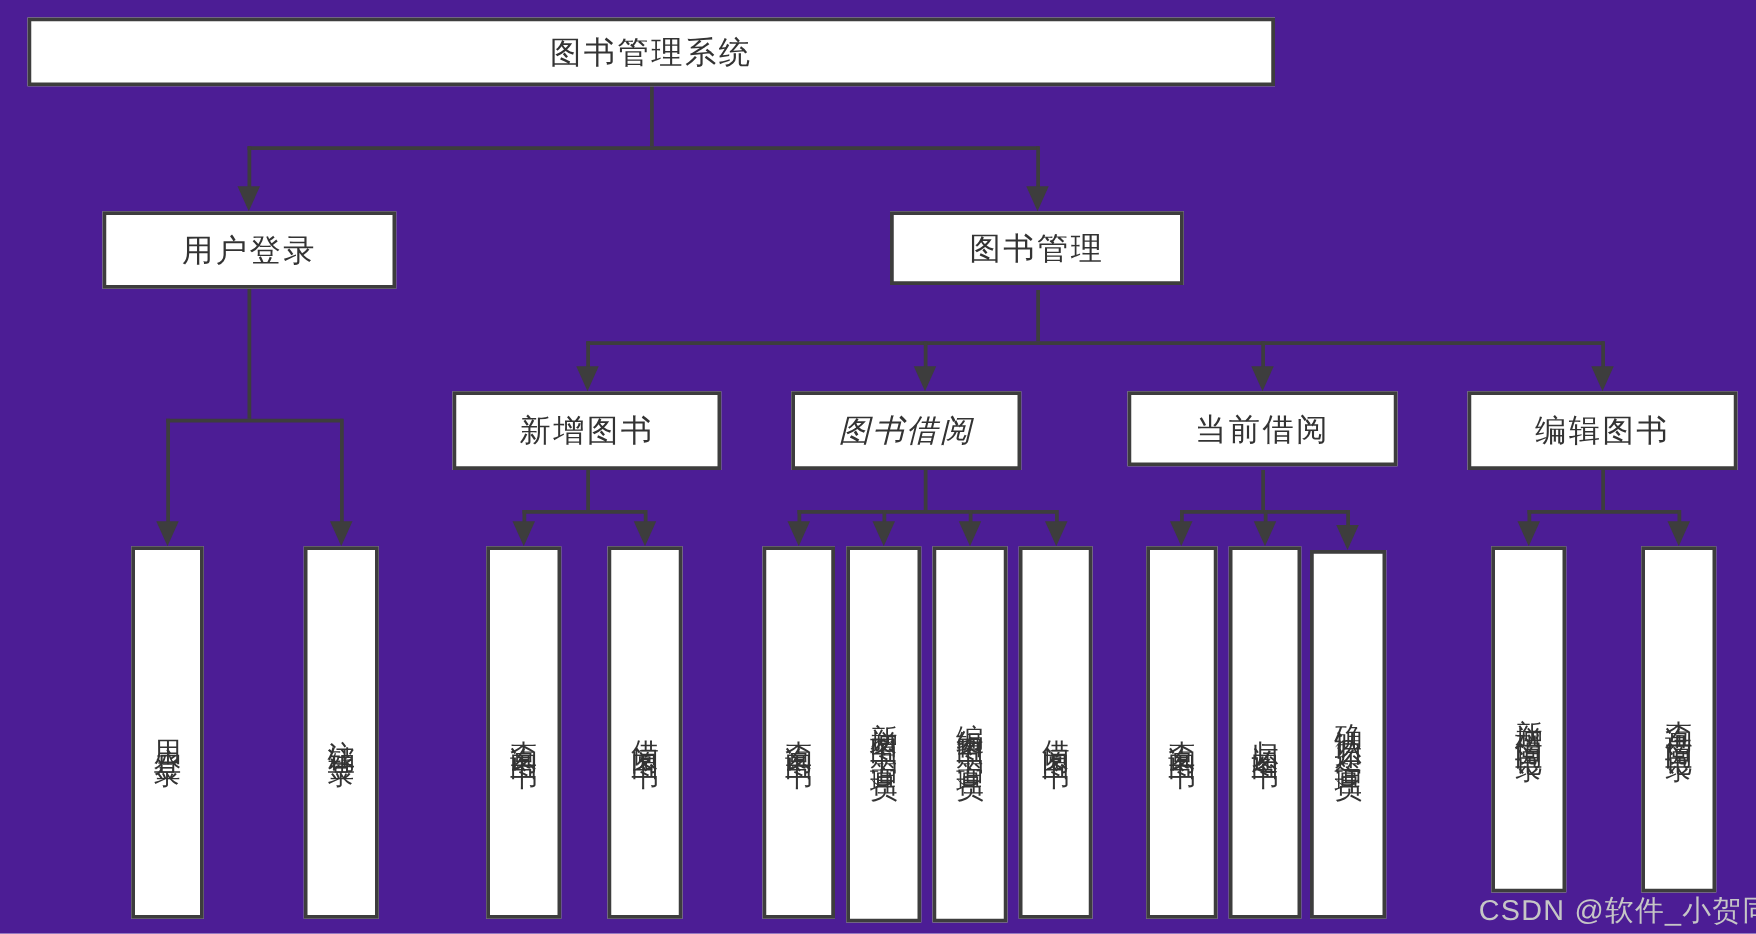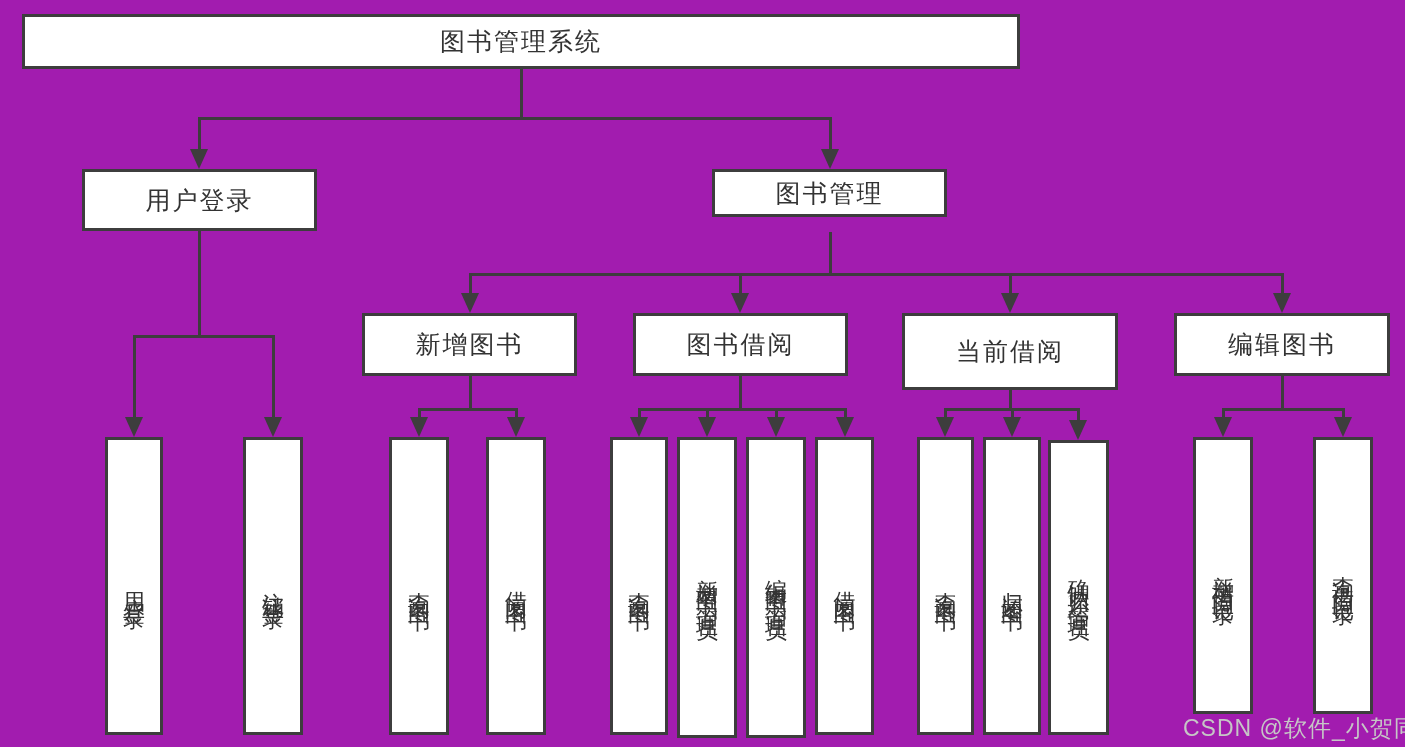--- a/index.html
+++ b/index.html
@@ -1,20 +1,20 @@
 <!DOCTYPE html>
 <html><head>
 <meta charset="utf-8">
 <style>
   html, body { margin: 0; padding: 0; background: #ffffff; }
   #stage {
     position: relative;
     width: 1405px;
     height: 747px;
-    background: #a21caf;
+    background: #4c1d95;
     font-family: "Liberation Sans", "DejaVu Sans", sans-serif;
     overflow: hidden;
   }
   .box {
     position: absolute;
     box-sizing: border-box;
     background: #ffffff;
     border: 3px solid #3d3d3d;
     display: flex;
     align-items: center;
@@ -59,43 +59,43 @@
   <div class="box hbox" style="left:22px; top:14px; width:998px; height:55px;">图书管理系统</div>
 
   <div class="vline" style="left:520px; top:69px; height:48px;"></div>
   <div class="hline" style="left:198px; top:117px; width:633px;"></div>
   <div class="vline" style="left:198px; top:117px; height:34px;"></div>
   <div class="arrow" style="left:190px; top:149px;"></div>
   <div class="vline" style="left:829px; top:117px; height:34px;"></div>
   <div class="arrow" style="left:821px; top:149px;"></div>
 
   <div class="box hbox" style="left:82px; top:169px; width:235px; height:62px;">用户登录</div>
-  <div class="box hbox" style="left:712px; top:169px; width:235px; height:48px;">图书管理</div>
+  <div class="box hbox" style="left:712px; top:169px; width:235px; height:59px;">图书管理</div>
 
   <div class="vline" style="left:198px; top:231px; height:104px;"></div>
   <div class="hline" style="left:133px; top:335px; width:141px;"></div>
   <div class="vline" style="left:133px; top:335px; height:84px;"></div>
   <div class="arrow" style="left:125px; top:417px;"></div>
   <div class="vline" style="left:272px; top:335px; height:84px;"></div>
   <div class="arrow" style="left:264px; top:417px;"></div>
 
   <div class="vline" style="left:829px; top:232px; height:41px;"></div>
   <div class="hline" style="left:469px; top:273px; width:814px;"></div>
   <div class="vline" style="left:469px; top:273px; height:22px;"></div>
   <div class="arrow" style="left:461px; top:293px;"></div>
   <div class="vline" style="left:739px; top:273px; height:22px;"></div>
   <div class="arrow" style="left:731px; top:293px;"></div>
   <div class="vline" style="left:1009px; top:273px; height:22px;"></div>
   <div class="arrow" style="left:1001px; top:293px;"></div>
   <div class="vline" style="left:1281px; top:273px; height:22px;"></div>
   <div class="arrow" style="left:1273px; top:293px;"></div>
 
   <div class="box hbox" style="left:362px; top:313px; width:215px; height:63px;">新增图书</div>
-  <div class="box hbox" style="left:633px; top:313px; width:215px; height:63px;">图书借阅</div>
-  <div class="box hbox" style="left:902px; top:313px; width:216px; height:77px;">当前借阅</div>
+  <div class="box hbox" style="left:633px; top:313px; width:184px; height:63px;font-style:italic;">图书借阅</div>
+  <div class="box hbox" style="left:902px; top:313px; width:216px; height:60px;">当前借阅</div>
   <div class="box hbox" style="left:1174px; top:313px; width:216px; height:63px;">编辑图书</div>
 
   <div class="vline" style="left:469px; top:376px; height:32px;"></div>
   <div class="hline" style="left:418px; top:408px; width:99px;"></div>
   <div class="vline" style="left:418px; top:408px; height:11px;"></div>
   <div class="arrow" style="left:410px; top:417px;"></div>
   <div class="vline" style="left:515px; top:408px; height:11px;"></div>
   <div class="arrow" style="left:507px; top:417px;"></div>
 
   <div class="vline" style="left:739px; top:376px; height:32px;"></div>

